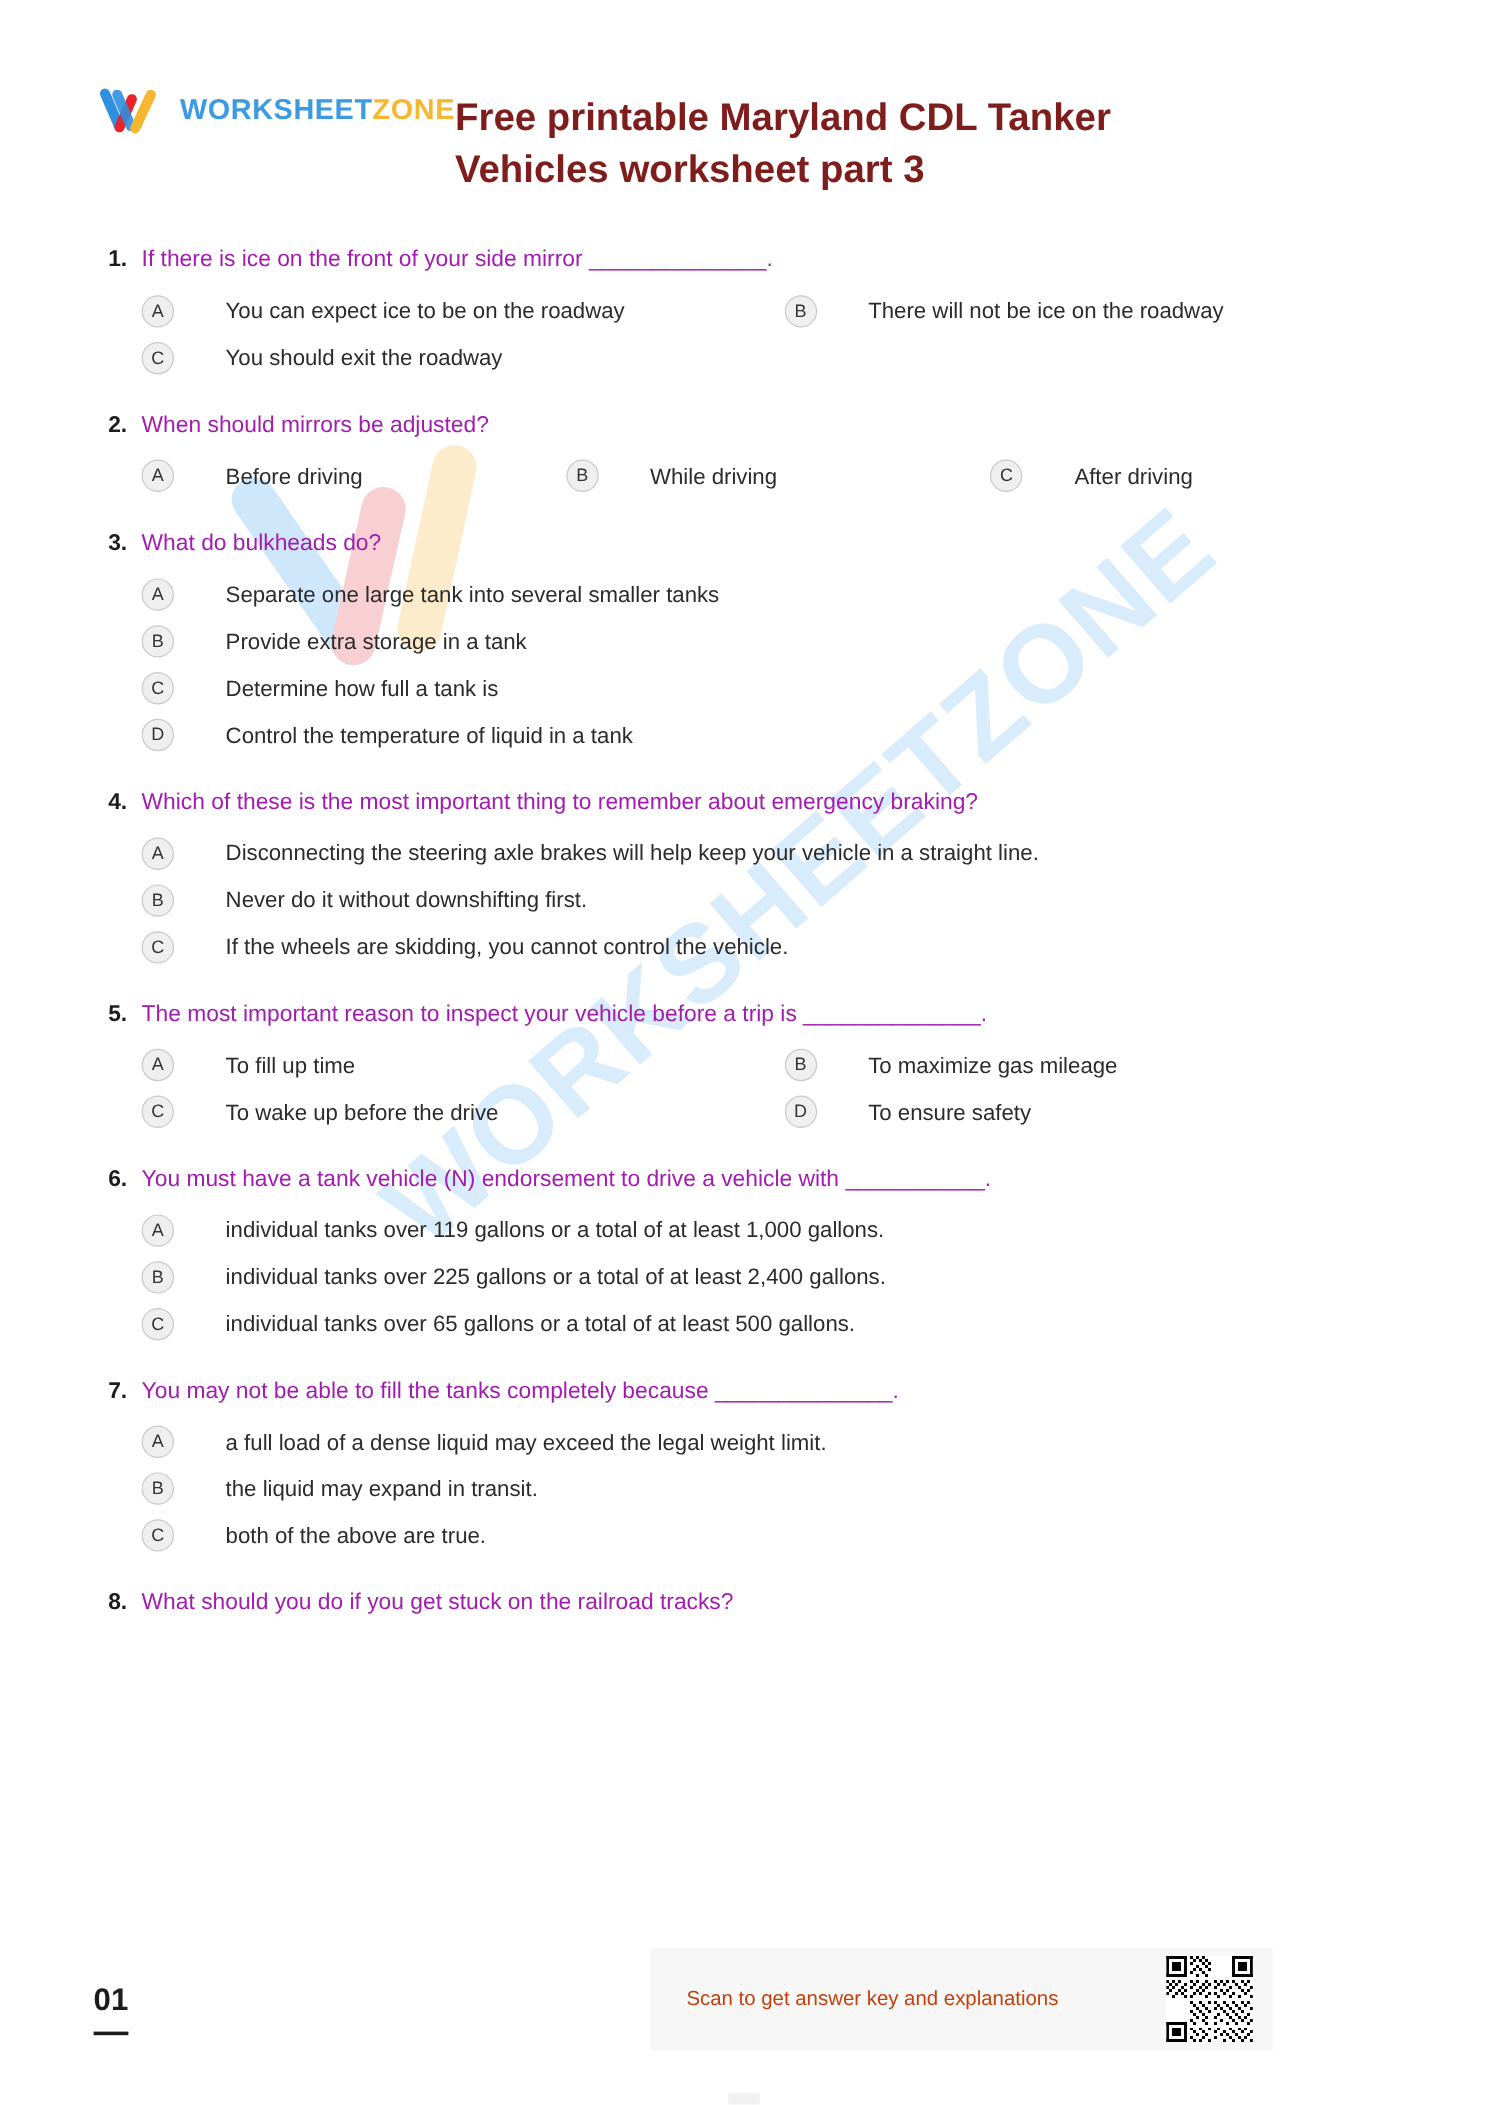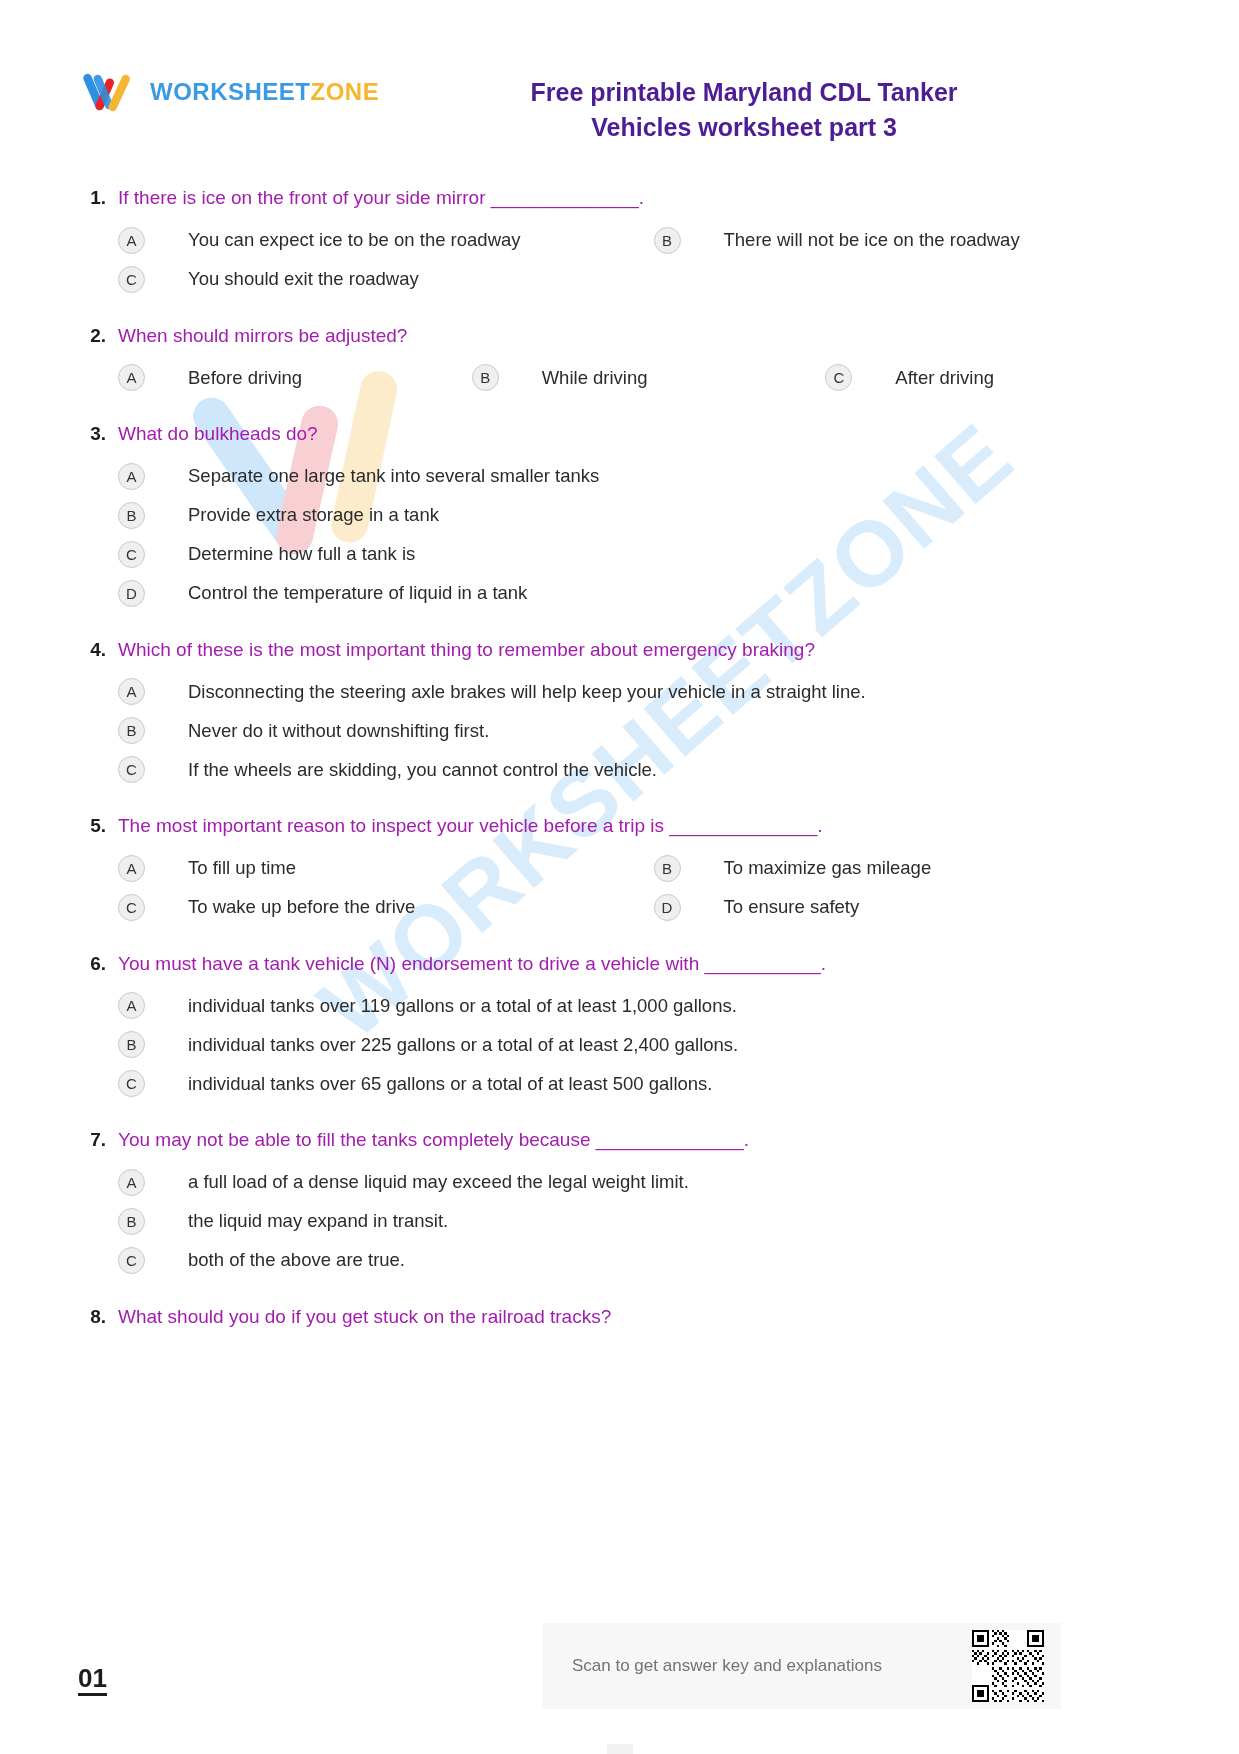--- a/index.html
+++ b/index.html
@@ -70,25 +70,25 @@
   .brand-text {
     font-size: 24px;
     font-weight: 700;
     letter-spacing: 0.5px;
   }
   .brand-text .b1 { color: #3b9ae1; text-align: right; }
   .brand-text .b2 { color: #f5b731; }
 
   .title {
     flex: 1;
-    text-align: center;
-    font-size: 25px;
+    text-align: left;
+    font-size: 32px;
     font-weight: 700;
     line-height: 1.38;
-    color: #4c1d95;
+    color: #7f1d1d;
     padding-top: 20px;
     padding-right: 60px;
   }
 
   
   .content {
     position: relative;
     z-index: 2;
     padding: 40px 70px 0 80px;
   }
@@ -162,39 +162,39 @@
     z-index: 3;
   }
   .page-no {
     position: absolute;
     left: 78px;
     bottom: 58px;
     font-size: 26px;
     font-weight: 700;
     color: #1c1c1c;
     border-bottom: 3px solid #1c1c1c;
-    padding-bottom: 2px;
+    padding-bottom: 14px;
     line-height: 1;
     margin-top: 23px;
   }
   .scan-box {
     position: absolute;
     right: 178px;
     bottom: 45px;
     width: 519px;
     height: 86px;
     background: #f7f7f7;
     display: flex;
     align-items: center;
     justify-content: flex-start;
     padding-left: 30px;
   }
   .scan-text {
     font-size: 17px;
-    color: #737373;
+    color: #c2410c;
   }
   .qr {
     position: absolute;
     right: 195px;
     bottom: 52px;
     width: 72px;
     height: 72px;
     background: #fff;
   }
   .qr svg { display: block; }

